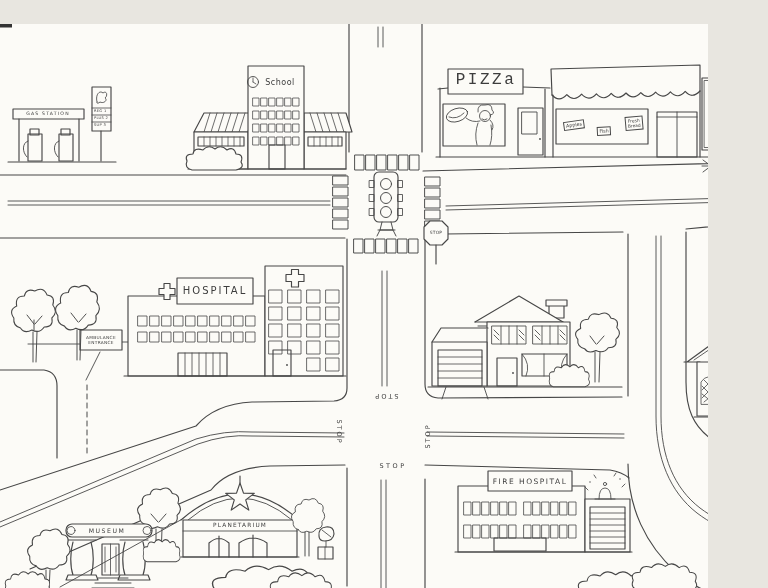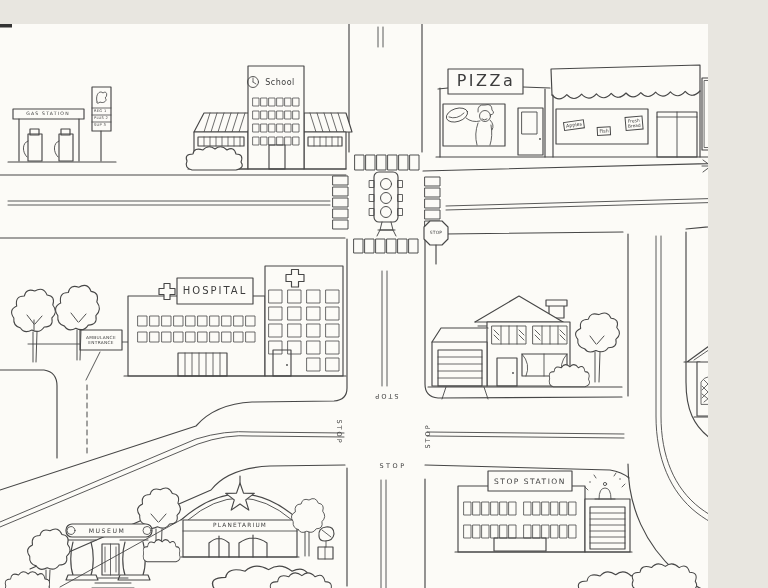--- a/index.html
+++ b/index.html
@@ -440,31 +440,31 @@
     <rect x="764" y="32" width="1.6" height="108" fill="#8a8a8a"></rect>
   </g>
 </g>
 </svg>
 
 <div class="lbl" style="left:48px;top:90px;font-size:4.6px;letter-spacing:1.2px;">GAS STATION</div>
 <div class="lbl-s" style="left:94px;top:85.5px;font-size:3.6px;letter-spacing:0.3px;">REG 1</div>
 <div class="lbl-s" style="left:94px;top:92.5px;font-size:3.6px;letter-spacing:0.3px;">PLUS 2</div>
 <div class="lbl-s" style="left:94px;top:99.5px;font-size:3.6px;letter-spacing:0.3px;">SUP 3</div>
 <div class="lbl" style="left:280px;top:59px;font-size:8px;letter-spacing:0.5px;">School</div>
-<div class="lbl" style="left:486px;top:57px;font-size:16px;letter-spacing:2.5px;">PIZZa</div>
+<div class="lbl" style="left:486px;top:57px;font-size:16px;letter-spacing:2.5px;font-family:Liberation Mono, monospace;">PIZZa</div>
 <div class="lbl boxed" style="left:574px;top:101px;font-size:4.8px;transform:translate(-50%,-50%) rotate(-8deg);">Apples</div>
 <div class="lbl boxed" style="left:604px;top:107px;font-size:4.8px;transform:translate(-50%,-50%) rotate(-3deg);">Fish</div>
 <div class="lbl boxed" style="left:634px;top:99px;font-size:4.4px;transform:translate(-50%,-50%) rotate(-5deg);">Fresh
 Bread</div>
 <div class="lbl vert" style="left:711px;top:90px;font-size:5.4px;letter-spacing:1px;">GROCERIES</div>
 <div class="lbl" style="left:215px;top:267px;font-size:10px;letter-spacing:2px;">HOSPITAL</div>
 <div class="lbl" style="left:101px;top:316px;font-size:4.3px;letter-spacing:0.3px;">AMBULANCE
 ENTRANCE</div>
 <div class="lbl" style="left:436px;top:209px;font-size:4.4px;letter-spacing:0.2px;">STOP</div>
 <div class="lbl" style="left:386px;top:371px;font-size:6.5px;letter-spacing:2px;transform:translate(-50%,-50%) rotate(180deg);">STOP</div>
 <div class="lbl" style="left:338px;top:408px;font-size:6.5px;letter-spacing:2px;transform:translate(-50%,-50%) rotate(90deg);">STOP</div>
 <div class="lbl" style="left:429px;top:412px;font-size:6.5px;letter-spacing:2px;transform:translate(-50%,-50%) rotate(-90deg);">STOP</div>
 <div class="lbl" style="left:393px;top:443px;font-size:6.5px;letter-spacing:2.5px;">STOP</div>
-<div class="lbl" style="left:530px;top:457px;font-size:7.5px;letter-spacing:1.5px;">STOP STATION</div>
+<div class="lbl" style="left:530px;top:457px;font-size:7.5px;letter-spacing:1.5px;">FIRE HOSPITAL</div>
 <div class="lbl" style="left:107px;top:507px;font-size:6.2px;letter-spacing:1.5px;">MUSEUM</div>
 <div class="lbl" style="left:240px;top:501px;font-size:5.8px;letter-spacing:1.2px;">PLANETARIUM</div>
 
 </div>
 
 </body></html>

